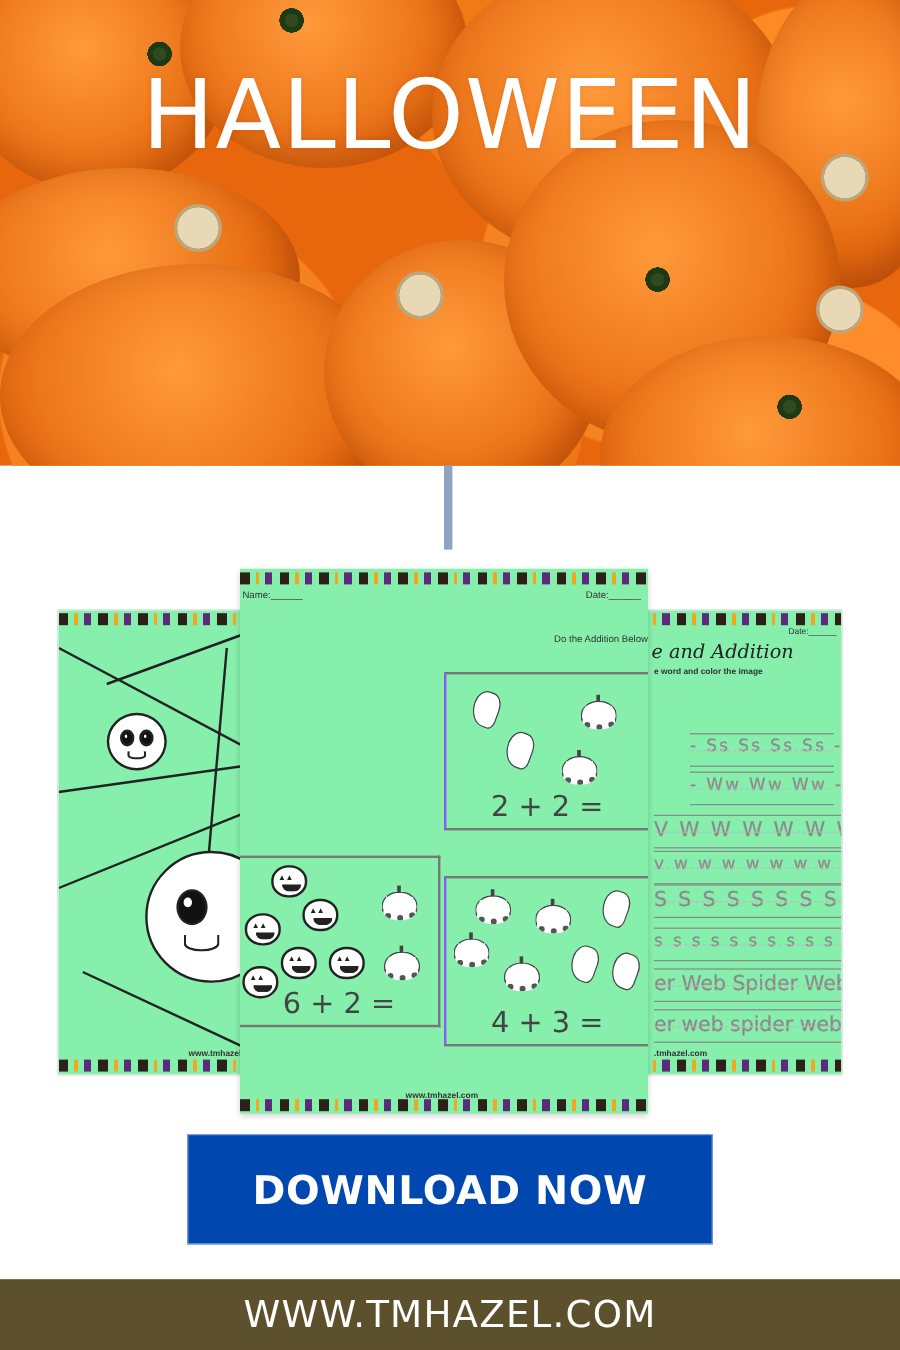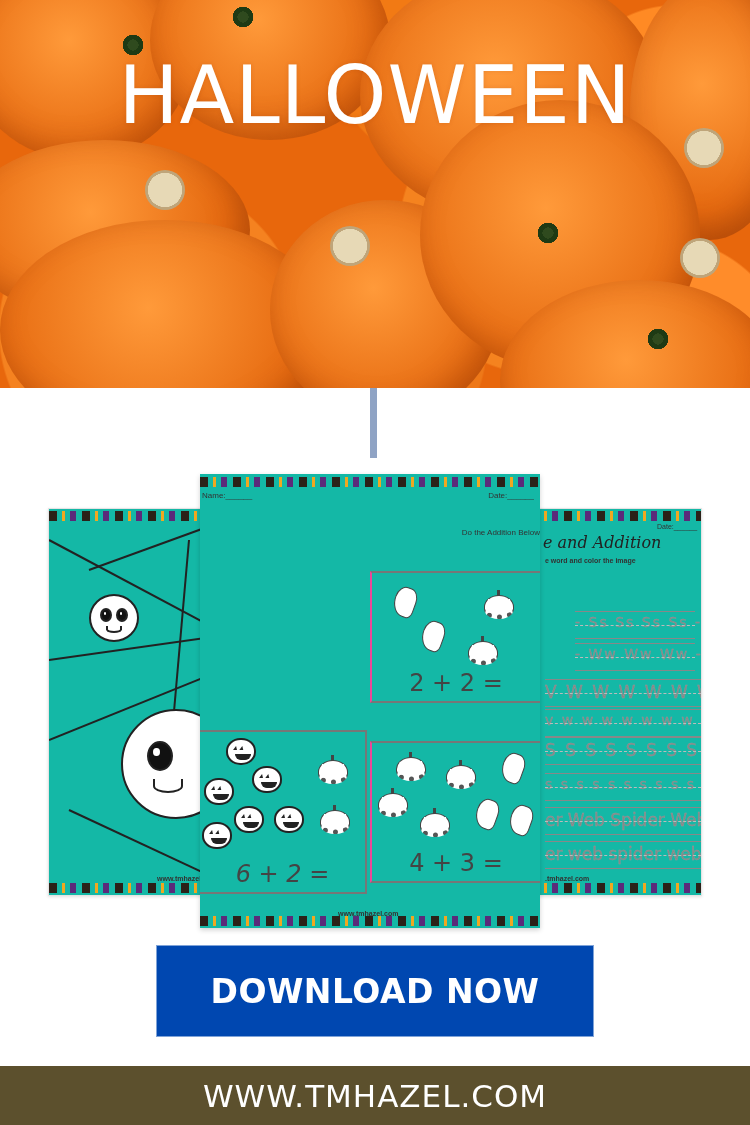--- a/index.html
+++ b/index.html
@@ -16,21 +16,21 @@
                 radial-gradient(circle at 88% 95%, #ff8c2a 0 130px, transparent 132px),
                 #e8670c; }
   .pumpkin { position: absolute; border-radius: 50%; background: radial-gradient(circle at 45% 40%, #ff9a3a, #e66a10 70%, #c9550a); box-shadow: inset -8px -10px 30px rgba(120,40,0,0.35); }
   .stem { position: absolute; width: 26px; height: 26px; border-radius: 50%; background: radial-gradient(circle, #2f4a1e 0 30%, #1e3a14 31% 55%, transparent 56%); }
   .stem.dry { background: radial-gradient(circle, #e7d9b6 0 60%, #bfa57a 61% 75%, transparent 76%); width: 40px; height: 40px; }
   .hero-title { position: absolute; left: 0; top: 52px; width: 750px; text-align: center; color: #ffffff; font-family: "DejaVu Sans", sans-serif; font-size: 80px; line-height: 88px; letter-spacing: 1px; text-shadow: 0 0 4px rgba(120,40,0,0.15); }
 
   .connector { position: absolute; left: 370px; top: 388px; width: 7px; height: 70px; background: #8fa3c4; }
 
   
-  .sheet { position: absolute; background: #14b8a6; border: 1px solid #e4e4e4; box-shadow: 0 1px 3px rgba(0,0,0,0.12); overflow: hidden; }
+  .sheet { position: absolute; background: #86efac; border: 1px solid #e4e4e4; box-shadow: 0 1px 3px rgba(0,0,0,0.12); overflow: hidden; }
   .border-strip { position: absolute; left: 0; height: 10px; width: 100%;
     background: repeating-linear-gradient(90deg, #2b2118 0 8px, transparent 8px 13px, #f0a820 13px 16px, transparent 16px 21px, #5b2a7a 21px 27px, transparent 27px 33px); }
   .sheet-left { left: 48px; top: 508px; width: 160px; height: 388px; }
   .sheet-right { left: 530px; top: 508px; width: 172px; height: 388px; }
   .sheet-mid { left: 200px; top: 474px; width: 340px; height: 454px; border: none; box-shadow: 0 2px 5px rgba(0,0,0,0.18); }
 
   .web-line { position: absolute; background: #222; height: 2px; transform-origin: left center; }
   .spider { position: absolute; border-radius: 50%; background: #fff; border: 2px solid #222; }
   .eye { position: absolute; border-radius: 50%; background: #111; border: 2px solid #222; }
   .eye::after { content: ""; position: absolute; width: 30%; height: 30%; border-radius: 50%; background: #fff; left: 20%; top: 20%; }
@@ -40,21 +40,21 @@
   .sheet-title-script { position: absolute; font-family: "DejaVu Serif", serif; font-style: italic; color: #222; }
 
   .trace-row { position: absolute; left: 14px; right: 0; height: 28px; border-top: 1px solid #888; border-bottom: 1px solid #888; }
   .trace-row::after { content: ""; position: absolute; left: 0; right: 0; top: 50%; border-top: 1px dashed #bbb; }
   .trace-text { position: absolute; left: 0; top: 2px; font-family: "DejaVu Sans", sans-serif; font-size: 17px; color: #777; letter-spacing: 2px; white-space: nowrap; -webkit-text-stroke: 0.3px #999; color: transparent; text-shadow: 0 0 0 #888; }
 
   .mid-name { position: absolute; top: 17px; font-size: 8px; color: #333; }
   .mid-title { position: absolute; left: 0; width: 340px; top: 24px; text-align: center; font-family: "DejaVu Serif", serif; font-style: italic; font-size: 21px; color: #222; }
   .mid-sub { position: absolute; left: 0; width: 340px; top: 54px; text-align: right; font-size: 8px; color: #333; }
   .box { position: absolute; border: 2px solid #777; border-left: none; }
-  .box.right { border-left: 2px solid #ec4899; border-right: none; margin-top: 11px; }
+  .box.right { border-left: 2px solid #8b5cf6; border-right: none; }
   .eq { position: absolute; left: 0; right: 0; bottom: 4px; text-align: center; font-family: "DejaVu Sans", sans-serif; font-size: 24px; color: #444; }
   .icon-pumpkin { position: absolute; width: 30px; height: 24px; border: 1.5px solid #444; border-radius: 50% 50% 45% 45%; background: #fff; }
   .icon-pumpkin::before { content: ""; position: absolute; left: 12px; top: -6px; width: 3px; height: 6px; background: #444; }
   .icon-pumpkin.leafy { border-bottom: 5px dotted #555; }
   .icon-ghost { position: absolute; width: 22px; height: 30px; border: 1.5px solid #444; border-radius: 50% 50% 30% 70%; transform: rotate(20deg); background: #fff; }
   .icon-candy { position: absolute; width: 16px; height: 16px; border: 1.5px solid #444; border-radius: 50%; background: repeating-conic-gradient(#fff 0 30deg, #bbb 30deg 60deg); }
   .icon-candy::before, .icon-candy::after { content: ""; position: absolute; top: 3px; width: 0; height: 0; border-top: 5px solid transparent; border-bottom: 5px solid transparent; }
   .icon-candy::before { left: -10px; border-right: 9px solid #666; }
   .icon-candy::after { right: -10px; border-left: 9px solid #666; }
   .jack { position: absolute; width: 30px; height: 27px; border: 2px solid #222; border-radius: 48%; background: #fff; }
@@ -157,21 +157,21 @@
 
 
   <div class="box right" style="left:170px;top:86px;width:170px;height:132px;">
     <div class="icon-ghost" style="left:22px;top:14px;"></div>
     <div class="icon-ghost" style="left:50px;top:48px;"></div>
     <div class="icon-pumpkin leafy" style="left:112px;top:22px;"></div>
     <div class="icon-pumpkin leafy" style="left:96px;top:68px;"></div>
     <div class="eq">2 + 2 =</div>
   </div>
 
-  <div class="box" style="left:0;top:256px;width:167px;height:164px;font-style:italic;">
+  <div class="box" style="left:0;top:239px;width:167px;height:143px;">
     <div class="jack" style="left:26px;top:6px;"></div>
     <div class="jack" style="left:52px;top:34px;"></div>
     <div class="jack" style="left:4px;top:46px;"></div>
     <div class="jack" style="left:34px;top:74px;"></div>
     <div class="jack" style="left:74px;top:74px;"></div>
     <div class="jack" style="left:2px;top:90px;"></div>
     <div class="icon-pumpkin leafy" style="left:118px;top:28px;"></div>
     <div class="icon-pumpkin leafy" style="left:120px;top:78px;"></div>
     <div class="eq">6 + 2 =</div>
   </div>

